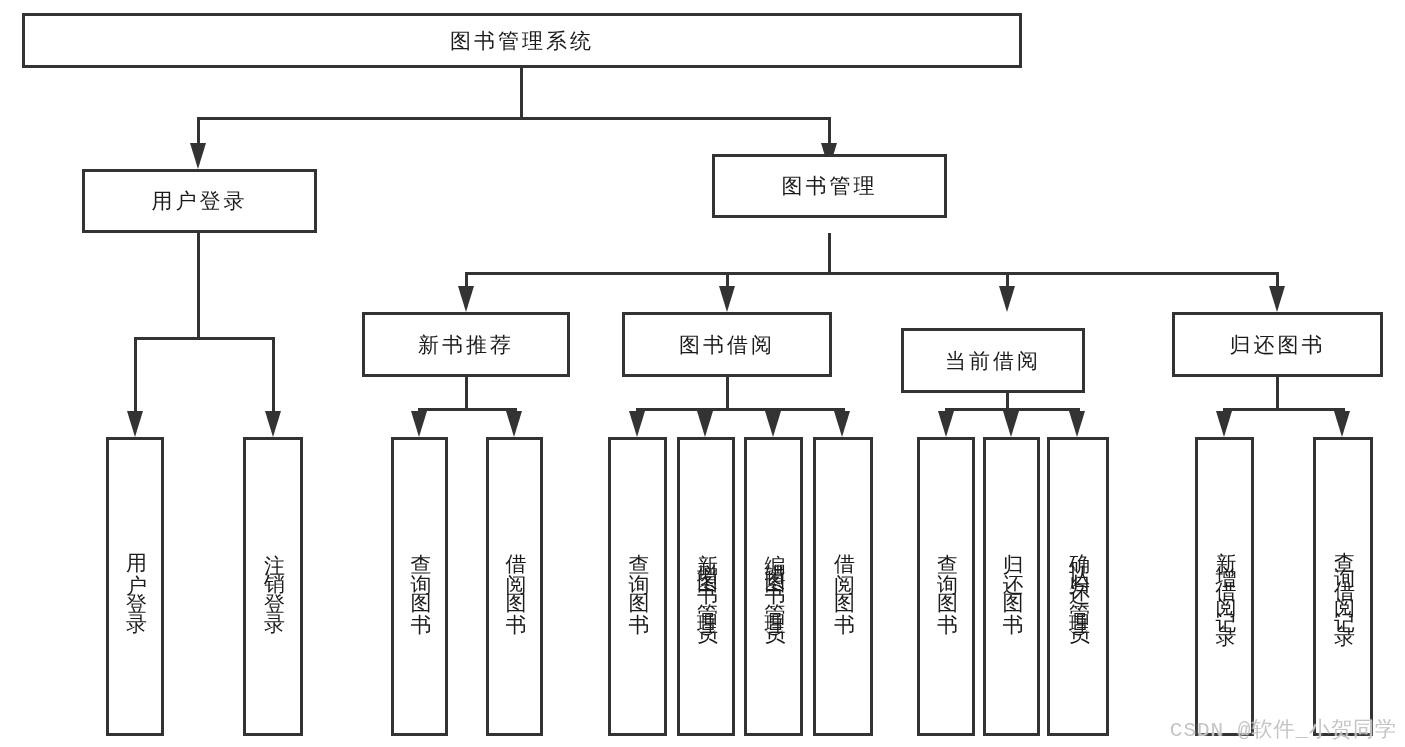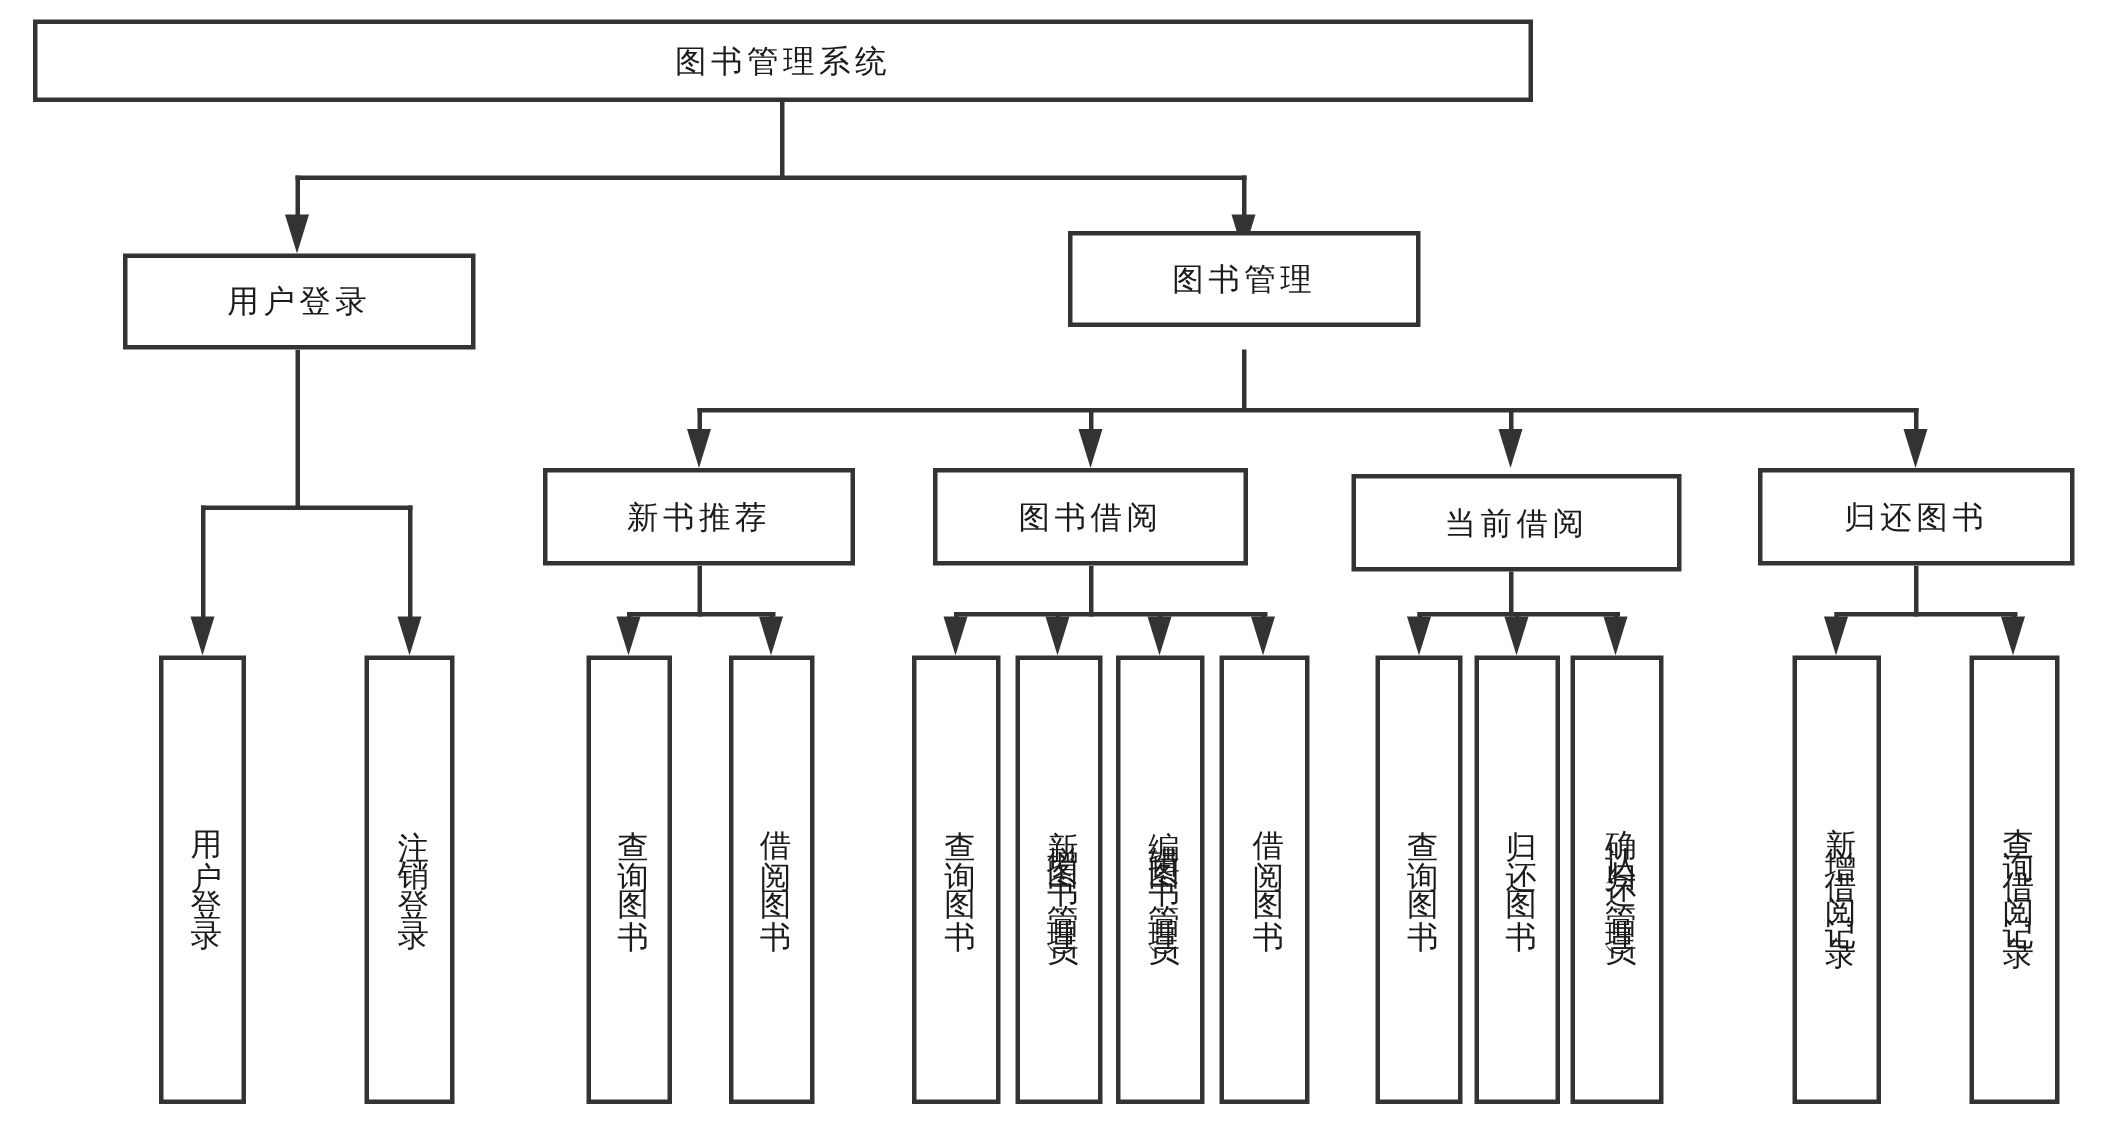--- a/index.html
+++ b/index.html
@@ -163,21 +163,21 @@
   <div class="h-box" style="left:712px;top:154px;width:235px;height:64px">
     <span class="h-label">图书管理</span>
   </div>
 
   <div class="h-box" style="left:362px;top:312px;width:208px;height:65px">
     <span class="h-label">新书推荐</span>
   </div>
   <div class="h-box" style="left:622px;top:312px;width:210px;height:65px">
     <span class="h-label">图书借阅</span>
   </div>
-  <div class="h-box" style="left:901px;top:316px;width:220px;height:65px">
+  <div class="h-box" style="left:901px;top:328px;width:184px;height:65px">
     <span class="h-label">当前借阅</span>
   </div>
   <div class="h-box" style="left:1172px;top:312px;width:211px;height:65px">
     <span class="h-label">归还图书</span>
   </div>
 
   <div class="v-box" style="left:106px;top:437px;width:58px;height:299px">
     <span class="v-label sp4">用户登录</span>
   </div>
   <div class="v-box" style="left:243px;top:437px;width:60px;height:299px">
@@ -214,14 +214,15 @@
     <span class="v-label sp9">确认归还（管理员）</span>
   </div>
 
   <div class="v-box" style="left:1195px;top:437px;width:59px;height:299px">
     <span class="v-label sp6">新增借阅记录</span>
   </div>
   <div class="v-box" style="left:1313px;top:437px;width:60px;height:299px">
     <span class="v-label sp6">查询借阅记录</span>
   </div>
 
+  <div class="watermark">CSDN @软件_小贺同学</div>
 
 </div>
 
 </body></html>

